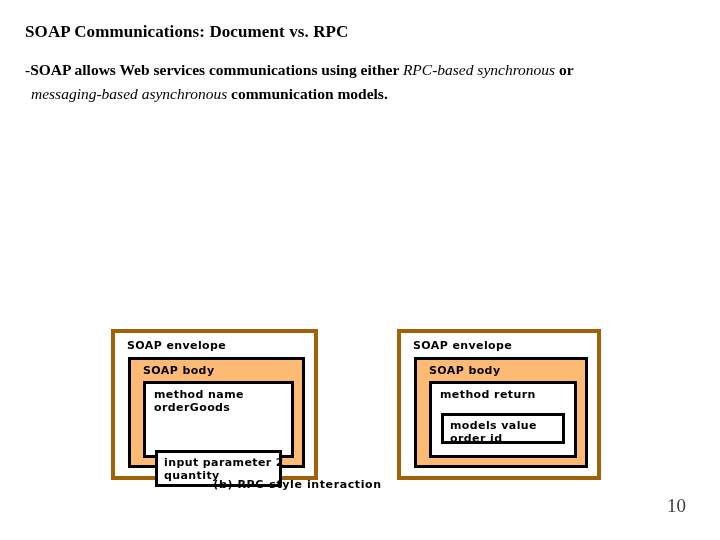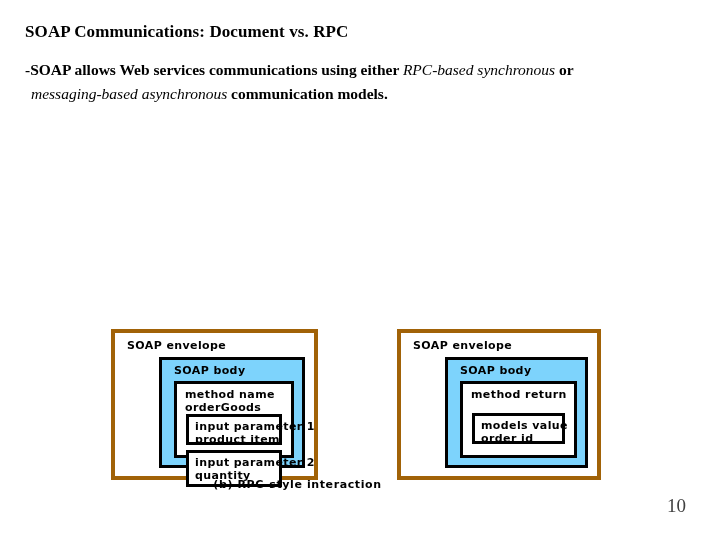--- a/index.html
+++ b/index.html
@@ -82,22 +82,21 @@
   }
 
   .body-box {
     position: absolute;
     left: 13px;
     top: 24px;
     right: 9px;
     bottom: 8px;
     border: 3px solid #000;
     box-sizing: border-box;
-    background: #7dd3fc;
-    margin-left: 31px;
+    background: #fdba74;
   }
   .body-title {
     position: absolute;
     left: 12px;
     top: 4px;
   }
 
   .method-box {
     position: absolute;
     left: 12px;
@@ -188,24 +187,20 @@
 
   <div class="envelope env-left">
     <span class="box-label env-title">SOAP envelope</span>
     <div class="body-box">
       <span class="box-label body-title">SOAP body</span>
       <div class="method-box">
         <span class="box-label method-title">
           <span>method name</span>
           <span class="sub">orderGoods</span>
         </span>
-        <div class="param-box p1 box-label">
-          <span class="ln">input parameter 1</span>
-          <span class="ln">product item</span>
-        </div>
         <div class="param-box p2 box-label">
           <span class="ln">input parameter 2</span>
           <span class="ln">quantity</span>
         </div>
       </div>
     </div>
   </div>
 
   <div class="envelope env-right">
     <span class="box-label env-title">SOAP envelope</span>

